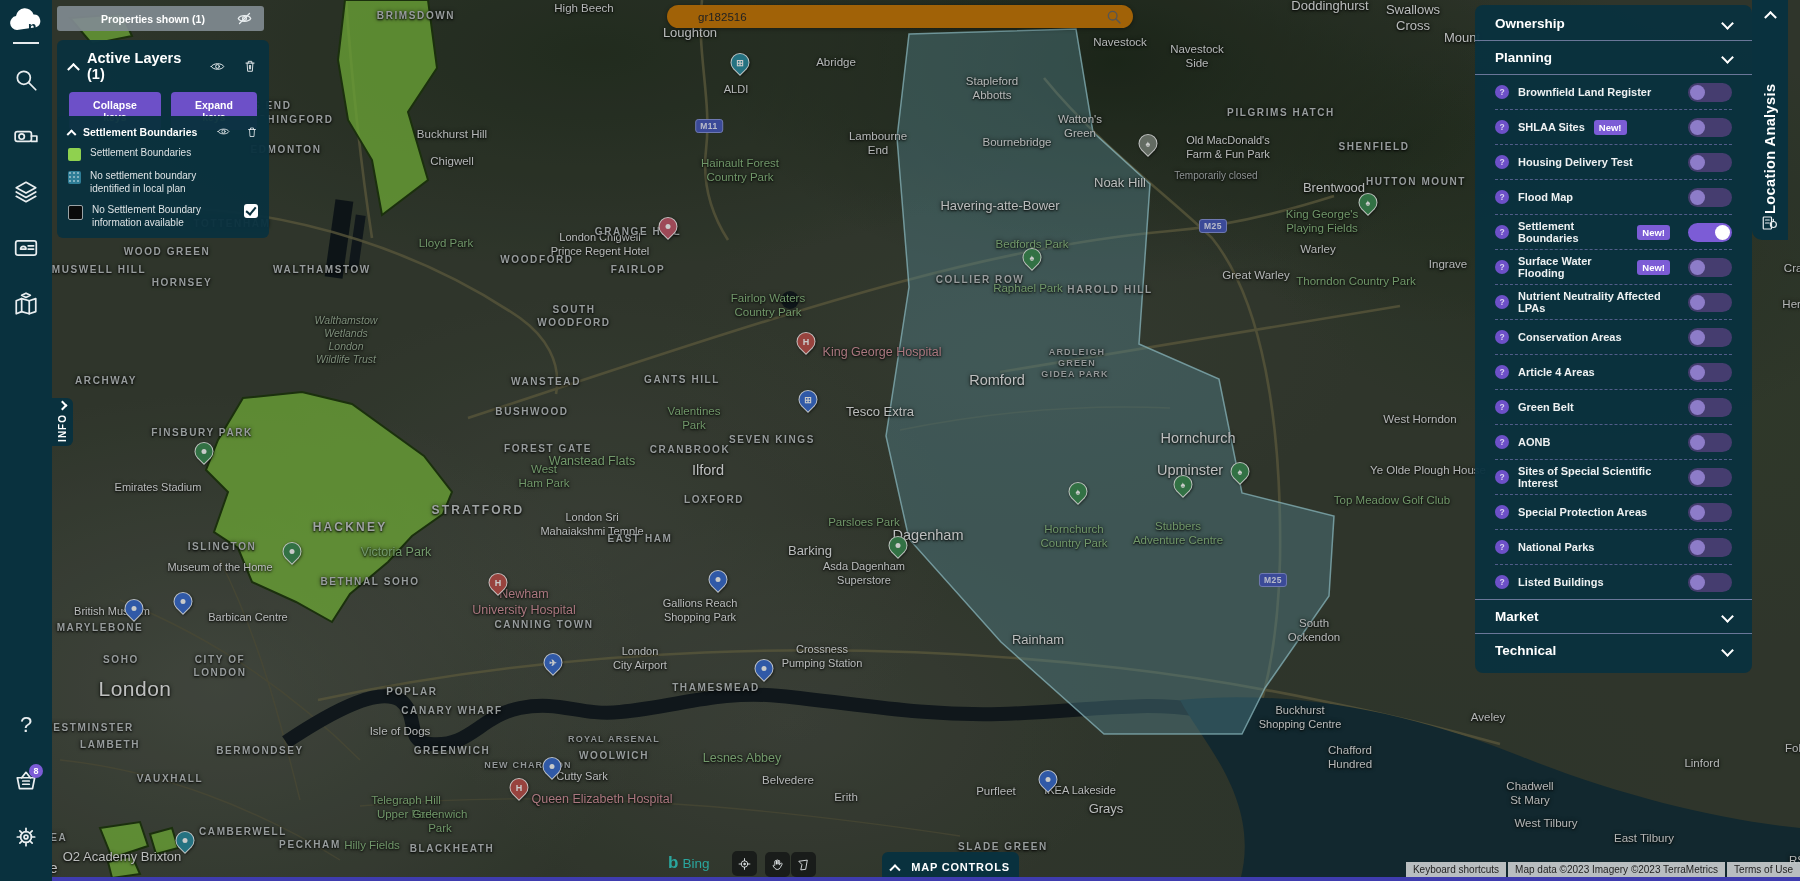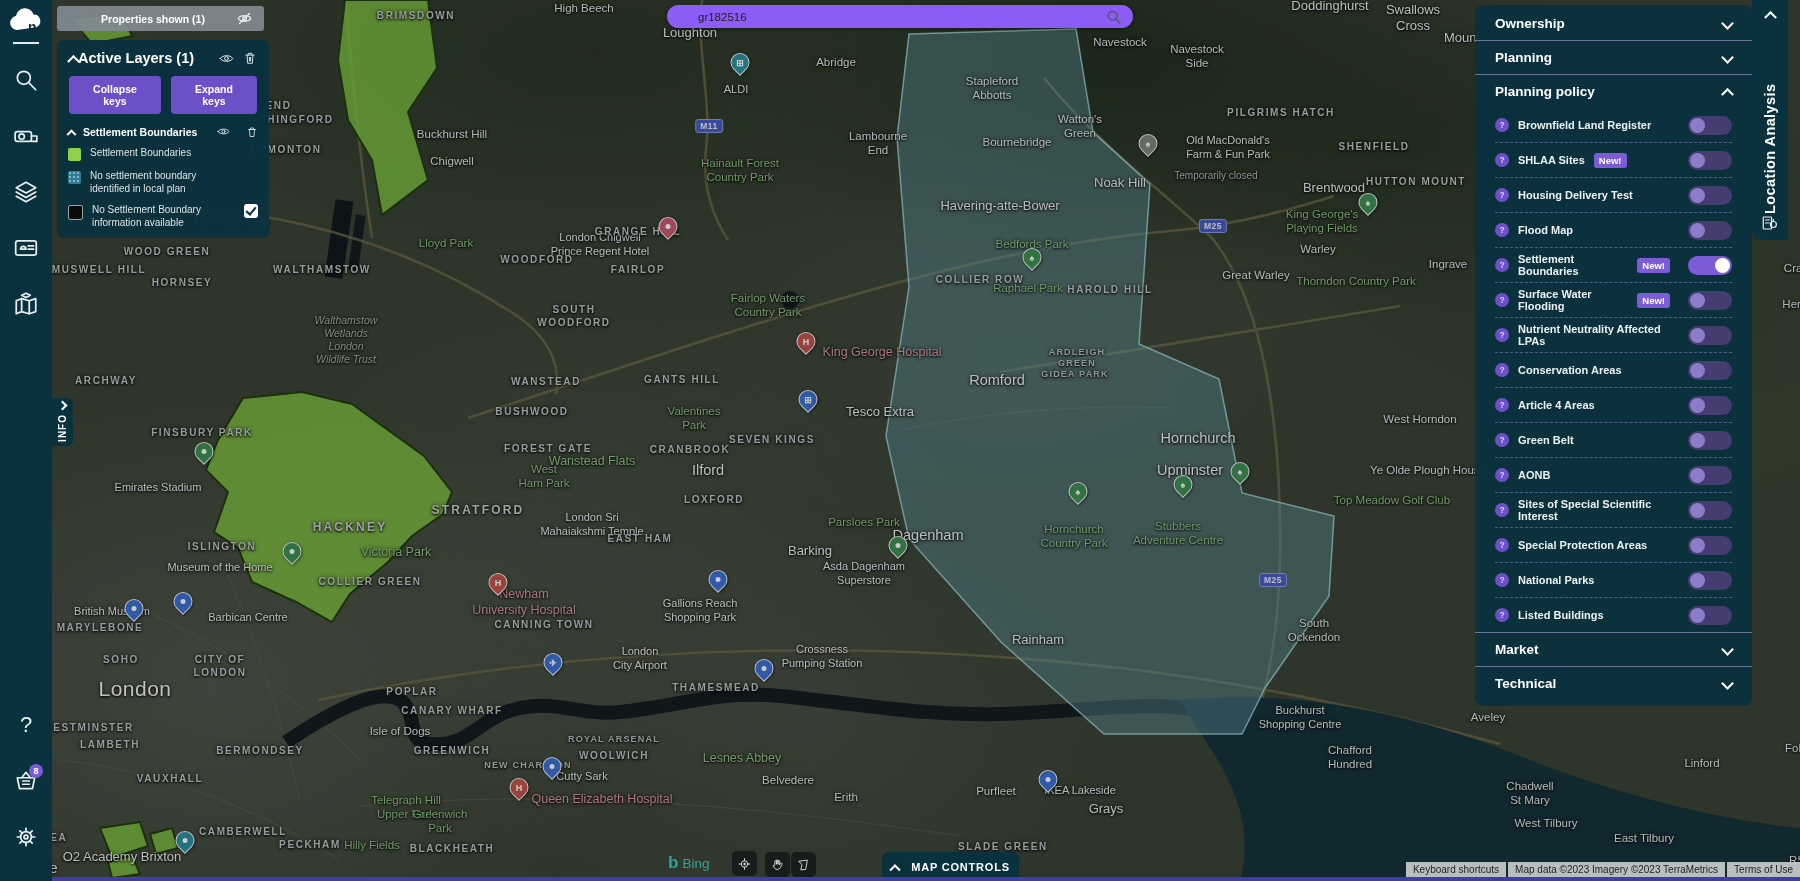--- a/index.html
+++ b/index.html
@@ -82,40 +82,40 @@
   #info-tab .chev{width:5px;height:5px;}
   #info-tab .txt{writing-mode:vertical-rl;transform:rotate(180deg);color:#fff;font-size:10px;font-weight:bold;letter-spacing:1px;}
 
   
   #props-bar{position:absolute;left:57px;top:6px;width:207px;height:25px;z-index:25;border-radius:3px;
        background:rgba(128,138,144,.92);display:flex;align-items:center;padding:0 12px;box-sizing:border-box;}
   #props-bar .txt{color:#fff;font-size:10.5px;font-weight:bold;flex:1;text-align:center;}
 
   
   #active-layers{position:absolute;left:57px;top:40px;width:212px;z-index:25;border-radius:6px;padding:10px 12px;box-sizing:border-box;}
-  #active-layers .hdr{display:flex;align-items:center;}
+  #active-layers .hdr{display:flex;align-items:center;gap:9px;}
   #active-layers .title{color:#fff;font-size:14.5px;font-weight:bold;flex:1;}
   #active-layers .btns{display:flex;gap:10px;margin-top:10px;}
   .pbtn{background:#6d50c8;border:none;border-radius:4px;color:#fff;font-size:10.5px;font-weight:bold;
        padding:7px 11px;cursor:pointer;font-family:"Liberation Sans",sans-serif;}
 
   
   #layer-key{position:absolute;left:57px;top:116px;width:212px;z-index:25;border-radius:6px;padding:9px 11px;box-sizing:border-box;}
   #layer-key .hdr{display:flex;align-items:center;gap:8px;margin-bottom:4px;}
   #layer-key .hdr .chev{width:5px;height:5px;}
   #layer-key .title{color:#fff;font-size:10.5px;font-weight:bold;flex:1;}
   .key-row{display:flex;align-items:flex-start;gap:9px;margin-top:9px;}
   .key-row .sw{width:13px;height:13px;border-radius:2px;flex:none;margin-top:1px;}
   .key-row .kl{color:#dde2e4;font-size:10px;line-height:1.25;white-space:pre-line;flex:1;}
   .key-row .cb{width:14px;height:14px;background:#fff;border-radius:3px;flex:none;position:relative;cursor:pointer;}
   .key-row .cb::after{content:"";position:absolute;left:4px;top:1px;width:4px;height:8px;
        border-right:2px solid #09313e;border-bottom:2px solid #09313e;transform:rotate(40deg);}
 
   
-  #search{position:absolute;left:667px;top:5px;width:466px;height:23px;z-index:25;background:#8b5cf6;border-radius:12px;
+  #search{position:absolute;left:667px;top:5px;width:466px;height:23px;z-index:25;background:#a16207;border-radius:12px;
        display:flex;align-items:center;box-shadow:0 1px 4px rgba(0,0,0,.4);}
   #search input{border:none;outline:none;background:none;flex:1;margin-left:29px;font-size:11.5px;color:#222;
        font-family:"Liberation Sans",sans-serif;}
   #search .mag{margin-right:11px;}
 
   
   #right-panel{position:absolute;left:1475px;top:5px;width:277px;z-index:25;border-radius:8px;padding:2px 0 6px;box-sizing:border-box;}
   .rp-section{padding:0 20px;}
   .rp-section + .rp-section{border-top:1px solid rgba(186,176,230,.55);}
   .rp-hdr{display:flex;align-items:center;height:33px;cursor:pointer;}
@@ -287,21 +287,21 @@
       <span class="lbl town" style="left: 1428px; top: 470px;">Ye Olde Plough House</span>
       <span class="lbl town" style="left: 1420px; top: 419px;">West Horndon</span>
       <span class="lbl area" style="left: 106px; top: 381px;">ARCHWAY</span>
       <span class="lbl area" style="left: 202px; top: 433px;">FINSBURY PARK</span>
       <span class="lbl poi" style="left: 158px; top: 488px;">Emirates Stadium</span>
       <span class="lbl area-lg" style="left: 350px; top: 527px;">HACKNEY</span>
       <span class="lbl area-lg" style="left: 478px; top: 510px;">STRATFORD</span>
       <span class="lbl park-lg" style="left: 396px; top: 553px;">Victoria Park</span>
       <span class="lbl area" style="left: 222px; top: 547px;">ISLINGTON</span>
       <span class="lbl poi" style="left: 220px; top: 568px;">Museum of the Home</span>
-      <span class="lbl area" style="left: 370px; top: 582px;">COLLIER GREEN</span>
+      <span class="lbl area" style="left: 370px; top: 582px;">BETHNAL SOHO</span>
       <span class="lbl area" style="left: 548px; top: 449px;">FOREST GATE</span>
       <span class="lbl park" style="left: 544px; top: 476px;">West
 Ham Park</span>
       <span class="lbl poi" style="left: 592px; top: 525px;">London Sri
 Mahaiakshmi Temple</span>
       <span class="lbl park" style="left: 864px; top: 522px;">Parsloes Park</span>
       <span class="lbl town-xl" style="left: 928px; top: 535px;">Dagenham</span>
       <span class="lbl town-lg" style="left: 810px; top: 551px;">Barking</span>
       <span class="lbl area" style="left: 640px; top: 539px;">EAST HAM</span>
       <span class="lbl poi" style="left: 864px; top: 574px;">Asda Dagenham
@@ -643,24 +643,20 @@
         <span class="chev down"></span>
       </div>
     </div>
     <div class="rp-section">
       <div class="rp-hdr">
         <span class="lab">Planning</span>
         <span class="chev down"></span>
       </div>
     </div>
     <div class="rp-section">
-      <div class="rp-hdr">
-        <span class="lab">Planning policy</span>
-        <span class="chev up"></span>
-      </div>
       <div class="rp-row">
         <span class="help-c">?</span>
         <span class="lab">Brownfield Land Register</span>
         <span class="sp"></span>
         <span class="toggle">
           <span class="knob"></span>
         </span>
       </div>
       <div class="rp-row">
         <span class="help-c">?</span>

